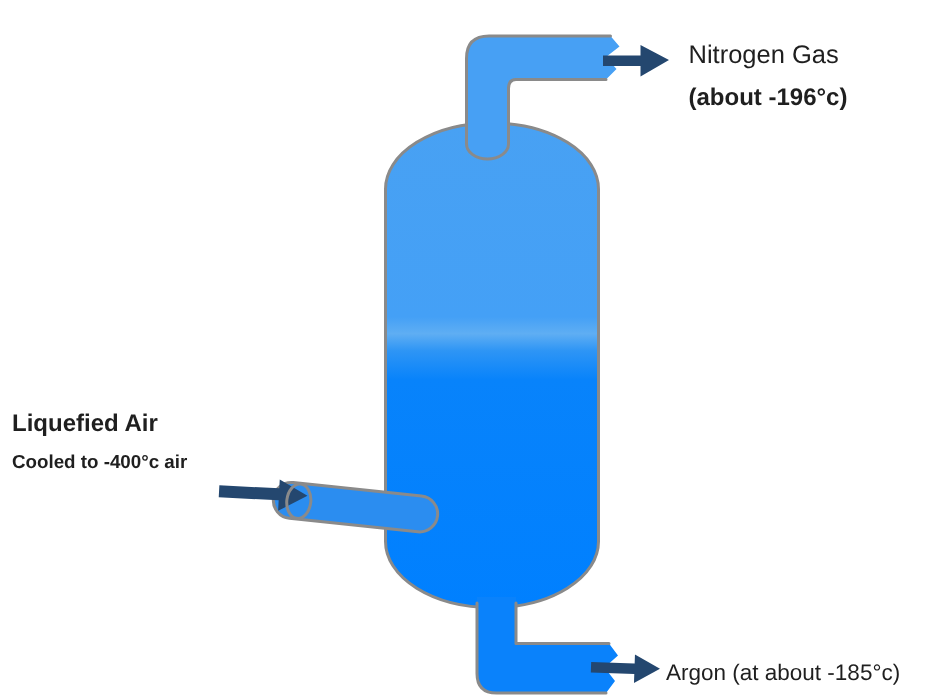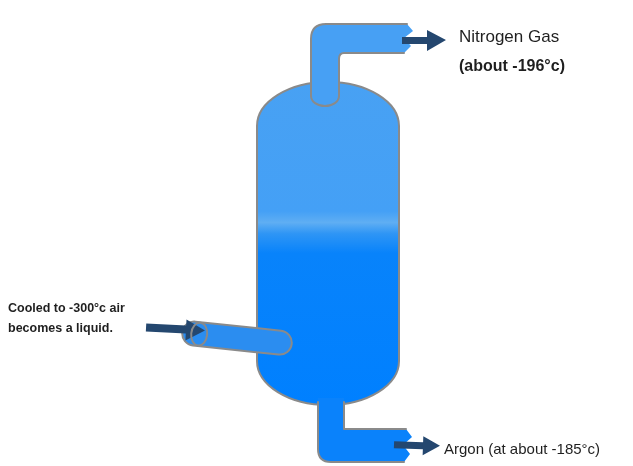--- a/index.html
+++ b/index.html
@@ -75,18 +75,18 @@
     <g transform="rotate(6 236 326)">
       <ellipse class="outline" cx="199" cy="326" rx="8" ry="11.5"></ellipse>
     </g>
 
     <polygon class="arrow" transform="rotate(2 415 433)" points="394,430 423,430 423,424 440,433 423,443 423,437 394,437"></polygon>
   </svg>
 
   <div class="lbl lbl-nitrogen-title">Nitrogen Gas</div>
   <div class="lbl lbl-nitrogen-sub">(about -196°c)</div>
 
-  <div class="lbl lbl-air-line1">Cooled to -300°c air</div>
-  <div class="lbl lbl-air-line2">becomes a liquid.</div>
+  <div class="lbl lbl-air-title">Liquefied Air</div>
+  <div class="lbl lbl-air-line1">Cooled to -400°c air</div>
 
   <div class="lbl lbl-oxy-line2">Argon (at about -185°c)</div>
 
 </div>
 
 </body></html>

